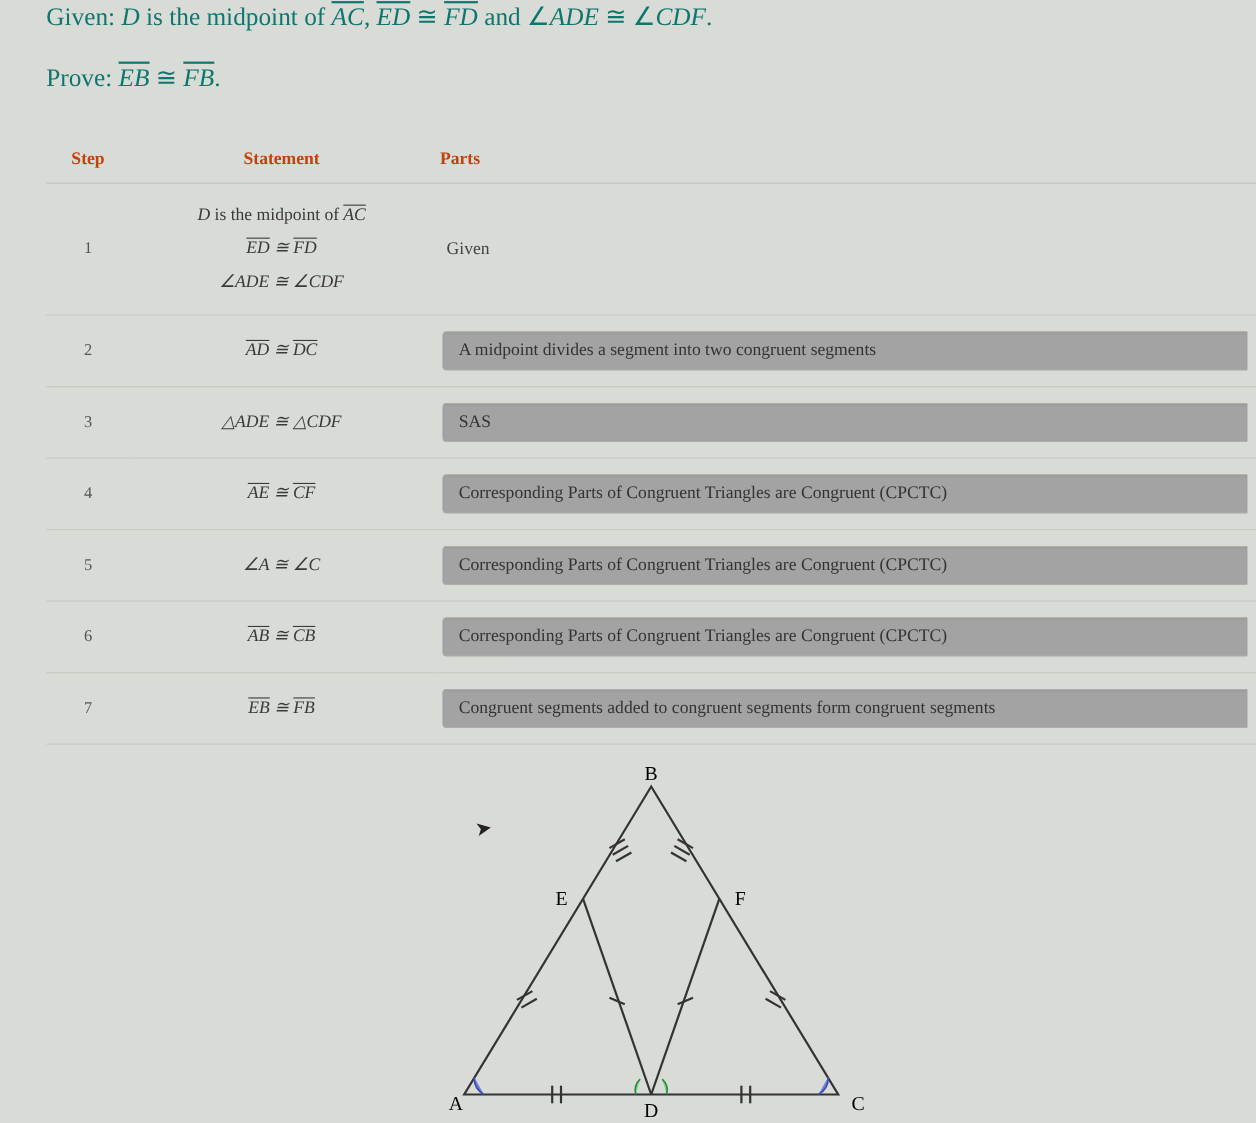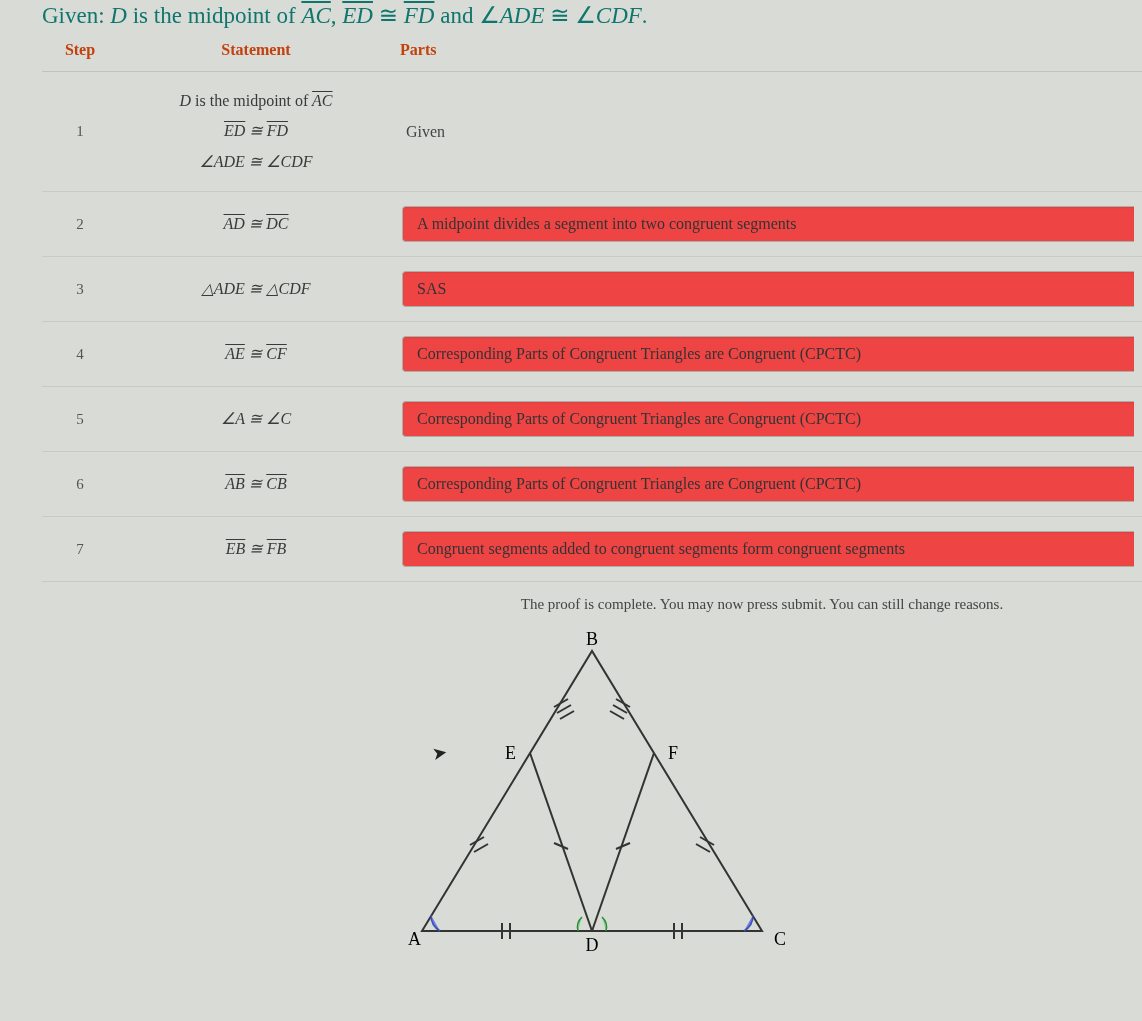--- a/index.html
+++ b/index.html
@@ -10,36 +10,39 @@
 .ov{text-decoration:overline}
 .it{font-style:italic}
 table.proof{border-collapse:collapse;width:1100px;font-size:16px}
 table.proof th{font-weight:bold;color:#c2410c;padding:12px 8px;text-align:center;border-bottom:1px solid #bfc4bd}
 table.proof th.lh{text-align:left;padding-left:6px}
 table.proof td{padding:14px 8px;border-bottom:1px solid #c6cbc3;vertical-align:middle}
 td.step{text-align:center;width:60px;color:#555;font-size:15px}
 td.stmt{text-align:center;width:260px;font-family:Liberation Serif, serif;font-style:italic;color:#3a3a3a;line-height:1.9}
 td.stmt .nit{font-style:normal}
 td.reason{padding-left:0;padding-right:0}
-.rbox{background:#ef4444;border:1px solid #aab0a8;border-radius:4px;padding:8px 14px;font-size:16px;color:#333;font-family:Georgia,serif;box-shadow:inset 0 1px 2px rgba(0,0,0,.07);margin-right:0;border-right:none;border-top-right-radius:0;border-bottom-right-radius:0;white-space:nowrap;overflow:hidden}
+.rbox{background:#a3a3a3;border:1px solid #aab0a8;border-radius:4px;padding:8px 14px;font-size:16px;color:#333;font-family:Georgia,serif;box-shadow:inset 0 1px 2px rgba(0,0,0,.07);margin-right:0;border-right:none;border-top-right-radius:0;border-bottom-right-radius:0;white-space:nowrap;overflow:hidden}
 .plainreason{padding:8px 0 8px 4px;font-size:16px;color:#444}
 .msg{text-align:center;font-size:15px;color:#444;padding:14px 0 0 0;margin-left:340px}
 .figwrap{position:relative;margin:18px auto 0;width:420px}
 svg.tri{display:block;margin:0 auto}
 .cursor{position:absolute;left:432px;top:742px;font-size:18px;color:#222;transform:rotate(-10deg)}
 </style>
 </head>
 <body>
 
 <div class="page">
 
   <p class="given">
     <span>Given: </span><span class="it">D</span> is the midpoint of <span class="ov it">AC</span>, <span class="ov it">ED</span> ≅ <span class="ov it">FD</span> and ∠<span class="it">ADE</span> ≅ ∠<span class="it">CDF</span>.
   </p>
 
+  <p class="prove">
+    <span>Prove: </span><span class="ov it">EB</span> ≅ <span class="ov it">FB</span>.
+  </p>
 
   <table class="proof">
     <thead>
       <tr>
         <th>Step</th>
         <th>Statement</th>
         <th class="lh">Parts</th>
       </tr>
     </thead>
     <tbody>
@@ -92,21 +95,20 @@
       <tr>
         <td class="step">7</td>
         <td class="stmt"><span class="ov">EB</span> ≅ <span class="ov">FB</span></td>
         <td class="reason">
             <div class="rbox">Congruent segments added to congruent segments form congruent segments</div>
           </td>
       </tr>
     </tbody>
   </table>
 
-  <div class="msg">The proof is complete. You may now press submit. You can still change reasons.</div>
 
   <div class="figwrap">
     <svg class="tri" width="420" height="330" viewBox="0 0 420 330">
 
       <polygon points="40,300 380,300 210,20" fill="none" stroke="#333" stroke-width="2"></polygon>
 
       <line x1="210" y1="300" x2="148" y2="122" stroke="#333" stroke-width="2"></line>
       <line x1="210" y1="300" x2="272" y2="122" stroke="#333" stroke-width="2"></line>
 
       <g stroke="#333" stroke-width="2">

